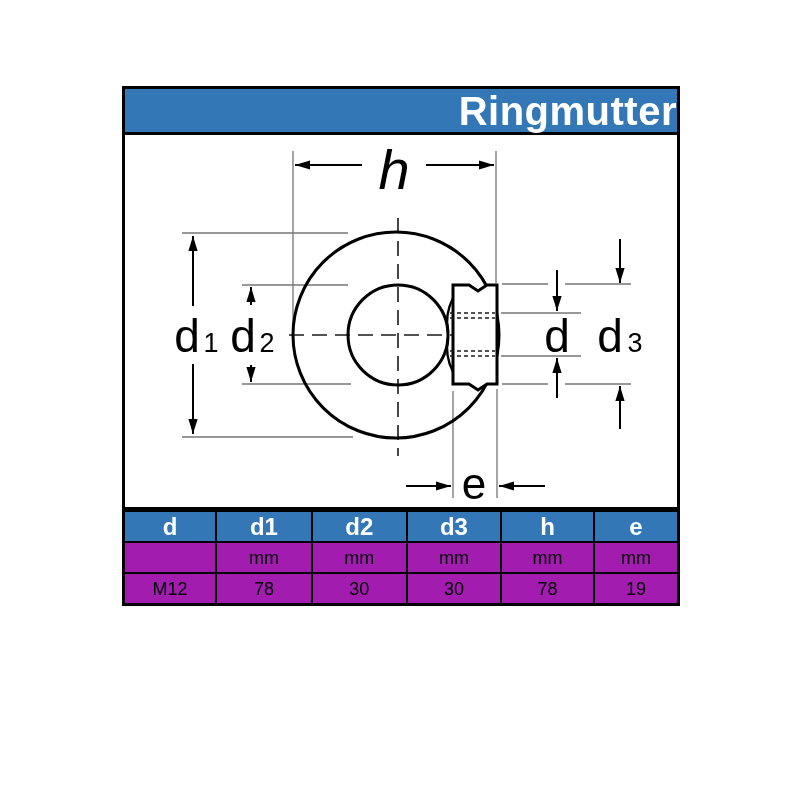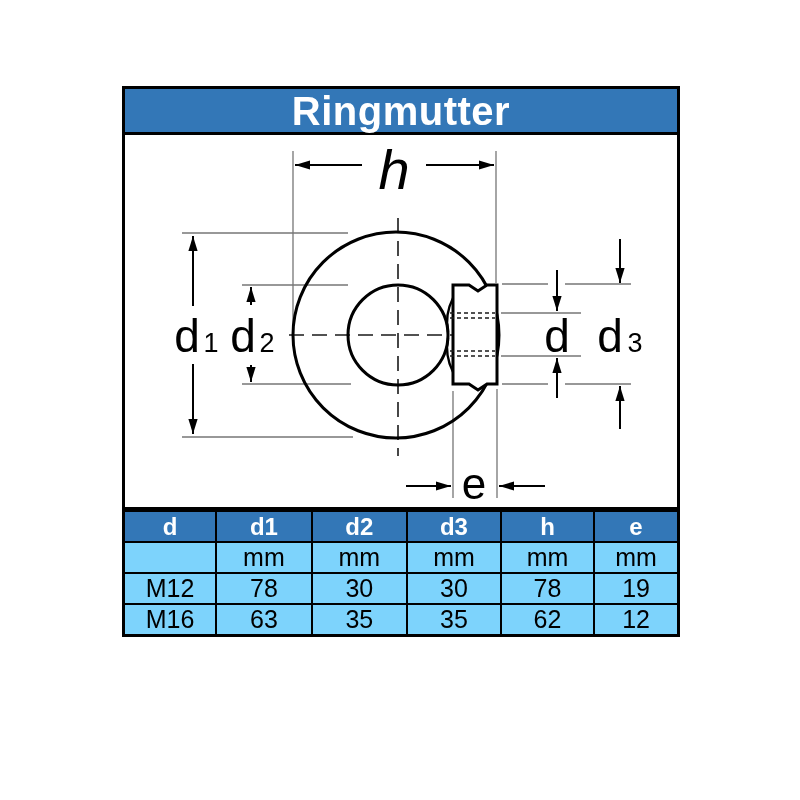--- a/index.html
+++ b/index.html
@@ -3,37 +3,37 @@
 <meta charset="utf-8">
 <style>
   html,body{margin:0;padding:0;}
   body{
     width:800px;height:800px;background:#ffffff;position:relative;
     font-family:"Liberation Sans","DejaVu Sans",sans-serif;
   }
   .panel{position:absolute;left:122px;top:86px;width:558px;}
   .title-bar{
     box-sizing:border-box;height:49px;background:#3377b7;border:3px solid #000;
-    display:flex;align-items:center;justify-content:center;
+    display:flex;align-items:center;justify-content:flex-end;
   }
   .title-bar span{
     color:#fff;font-size:40px;font-weight:bold;letter-spacing:0.5px;line-height:1;
   }
   .drawing-area{
     box-sizing:border-box;height:375px;border:3px solid #000;border-top:0;
     background:#fff;position:relative;overflow:hidden;
   }
   .drawing-area svg{display:block;}
   table.spec{
     width:558px;border-collapse:collapse;table-layout:fixed;
     border:3px solid #000;border-top:0;
   }
   table.spec th,table.spec td{
     border:2px solid #000;height:29px;padding:0;text-align:center;vertical-align:middle;
-    font-size:25px;line-height:1;color:#000;background:#7dd3fc;overflow:hidden;
+    font-size:18px;line-height:1;color:#000;background:#a21caf;overflow:hidden;
   }
   table.spec th{
     background:#3377b7;color:#fff;font-weight:bold;font-size:24px;
   }
   
   .obj{stroke:#000;stroke-width:3;fill:none;}
   .objf{stroke:#000;stroke-width:3;fill:#fff;}
   .fillet{stroke:#000;stroke-width:2.4;fill:none;}
   .center{stroke:#1a1a1a;stroke-width:1.6;fill:none;stroke-dasharray:15 8;}
   .thread{stroke:#1a1a1a;stroke-width:1.4;fill:none;stroke-dasharray:4 3;}
@@ -150,24 +150,16 @@
         <td>mm</td>
       </tr>
       <tr>
         <td>M12</td>
         <td>78</td>
         <td>30</td>
         <td>30</td>
         <td>78</td>
         <td>19</td>
       </tr>
-      <tr>
-        <td>M16</td>
-        <td>63</td>
-        <td>35</td>
-        <td>35</td>
-        <td>62</td>
-        <td>12</td>
-      </tr>
     </tbody>
   </table>
 
 </div>
 
 </body></html>

